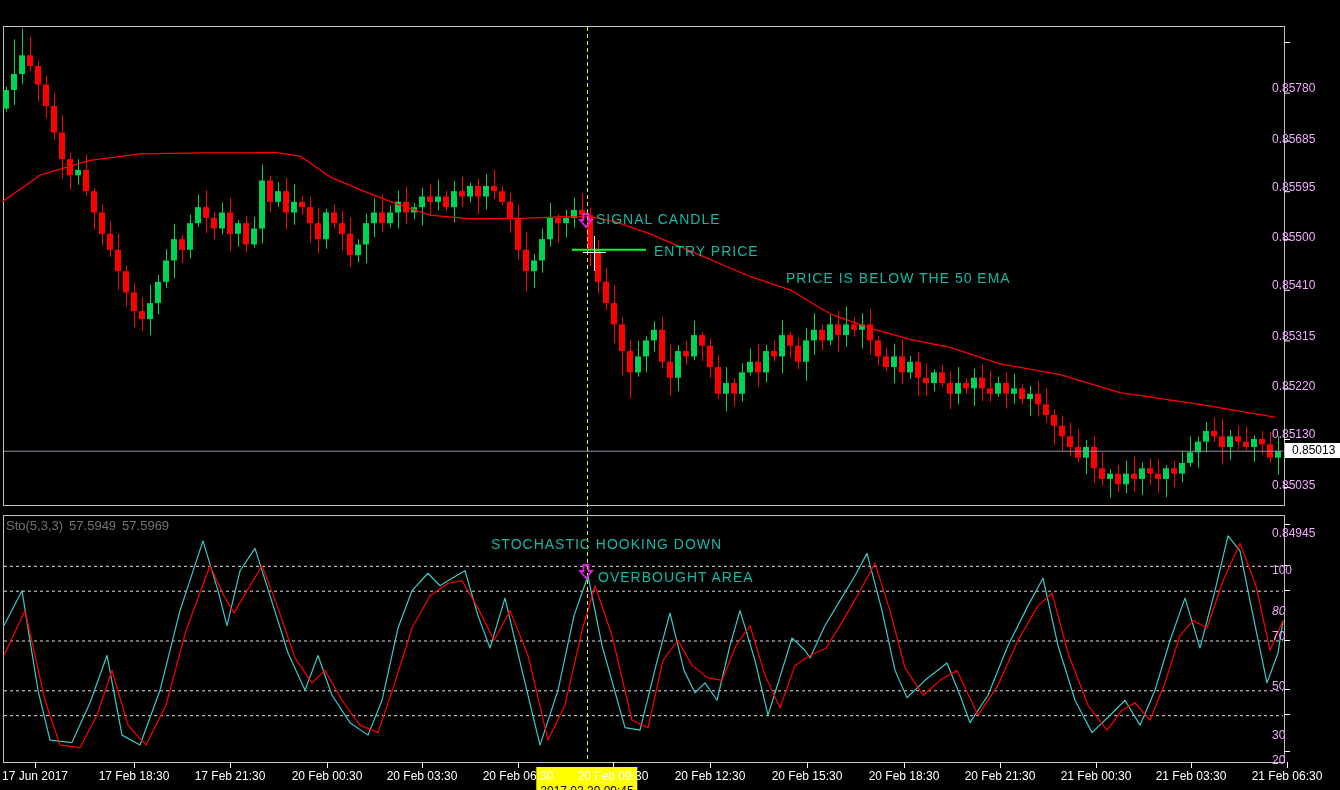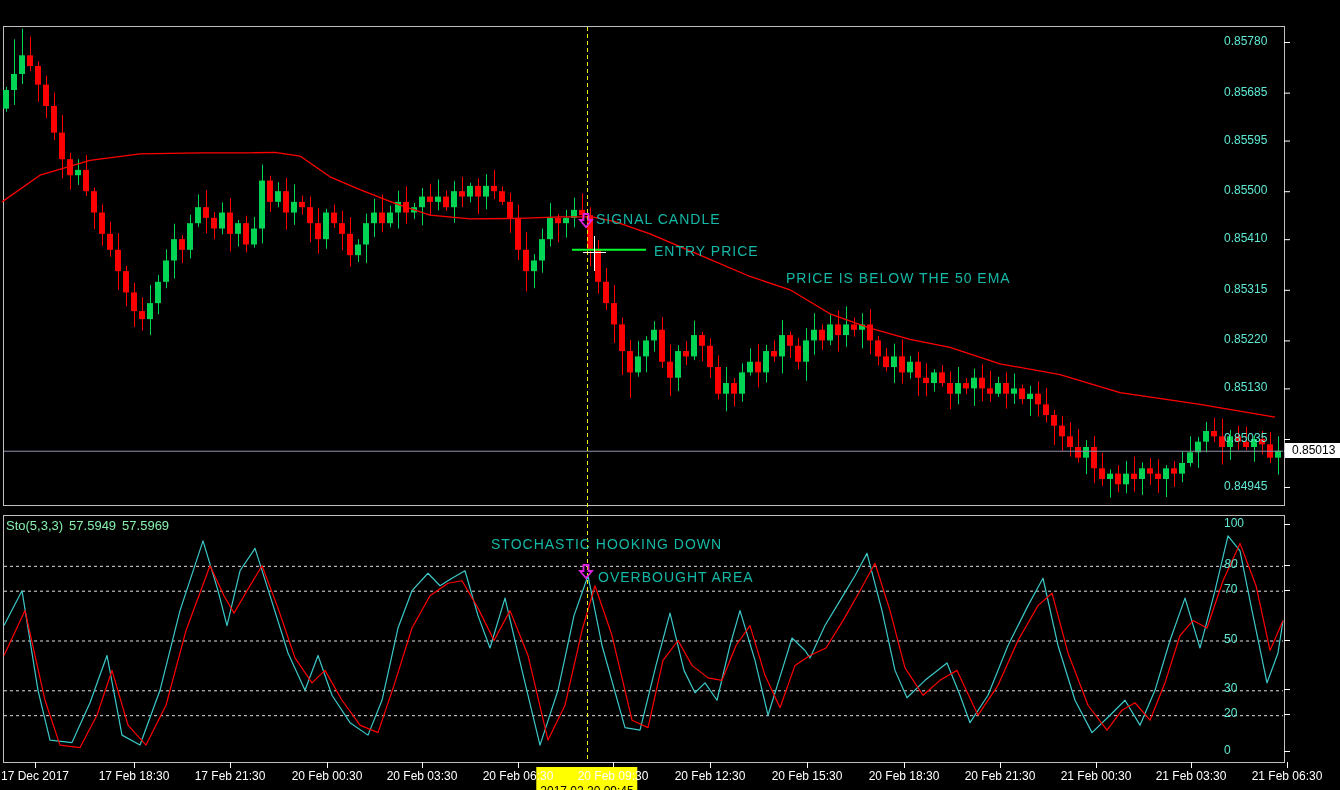--- a/index.html
+++ b/index.html
@@ -2,24 +2,24 @@
 <html><head>
 <meta charset="utf-8">
 <style>
   html,body{margin:0;padding:0;background:#000;}
   #app{position:relative;width:1340px;height:790px;background:#000;overflow:hidden;
        font-family:"Liberation Sans","DejaVu Sans",sans-serif;}
   .abs{position:absolute;}
   #plot{position:absolute;left:0;top:0;}
   .title{left:6px;top:5px;color:#fff;font-size:13px;white-space:nowrap;}
   .title span{margin-right:7px;}
-  .sto-label{left:6px;top:518px;color:#86efac;font-size:13px;white-space:nowrap;}
+  .sto-label{left:6px;top:518px;color:#737373;font-size:13px;white-space:nowrap;}
   .sto-label span{margin-right:6px;}
   .annot{color:#14b8a6;font-size:14px;letter-spacing:1px;white-space:nowrap;}
-  .ax-price{color:#5eead4;font-size:12px;left:1224px;white-space:nowrap;}
+  .ax-price{color:#f0abfc;font-size:12px;left:1272px;white-space:nowrap;margin-top:47px;}
   .ax-time{color:#fff;font-size:12px;top:769px;transform:translateX(-50%);white-space:nowrap;}
   .price-box{left:1285px;width:55px;height:15px;background:#fff;color:#000;
              font-size:12px;padding-left:7px;line-height:15px;}
   .time-box{top:767px;background:#FFFF00;color:#000;font-size:12px;line-height:16px;
             padding:16px 4px;transform:translateX(-50%);white-space:nowrap;}
 </style>
 </head>
 <body>
 
 <div id="app">
@@ -421,21 +421,21 @@
       <div class="abs ax-price" style="top: 34px;">0.85780</div>
       <div class="abs ax-price" style="top: 84.6255px;">0.85685</div>
       <div class="abs ax-price" style="top: 132.587px;">0.85595</div>
       <div class="abs ax-price" style="top: 183.212px;">0.85500</div>
       <div class="abs ax-price" style="top: 231.173px;">0.85410</div>
       <div class="abs ax-price" style="top: 281.798px;">0.85315</div>
       <div class="abs ax-price" style="top: 332.424px;">0.85220</div>
       <div class="abs ax-price" style="top: 380.385px;">0.85130</div>
       <div class="abs ax-price" style="top: 431.01px;">0.85035</div>
       <div class="abs ax-price" style="top: 478.971px;">0.84945</div>
-      <div class="abs ax-time" style="left: 35px;">17 Dec 2017</div>
+      <div class="abs ax-time" style="left: 35px;">17 Jun 2017</div>
       <div class="abs ax-time" style="left: 134px; text-align: center;">17 Feb 18:30</div>
       <div class="abs ax-time" style="left: 230px;">17 Feb 21:30</div>
       <div class="abs ax-time" style="left: 327px;">20 Feb 00:30</div>
       <div class="abs ax-time" style="left: 422px;">20 Feb 03:30</div>
       <div class="abs ax-time" style="left: 518px;">20 Feb 06:30</div>
       <div class="abs ax-time" style="left: 613px;">20 Feb 09:30</div>
       <div class="abs ax-time" style="left: 710px;">20 Feb 12:30</div>
       <div class="abs ax-time" style="left: 807px;">20 Feb 15:30</div>
       <div class="abs ax-time" style="left: 904px;">20 Feb 18:30</div>
       <div class="abs ax-time" style="left: 1000px;">20 Feb 21:30</div>

